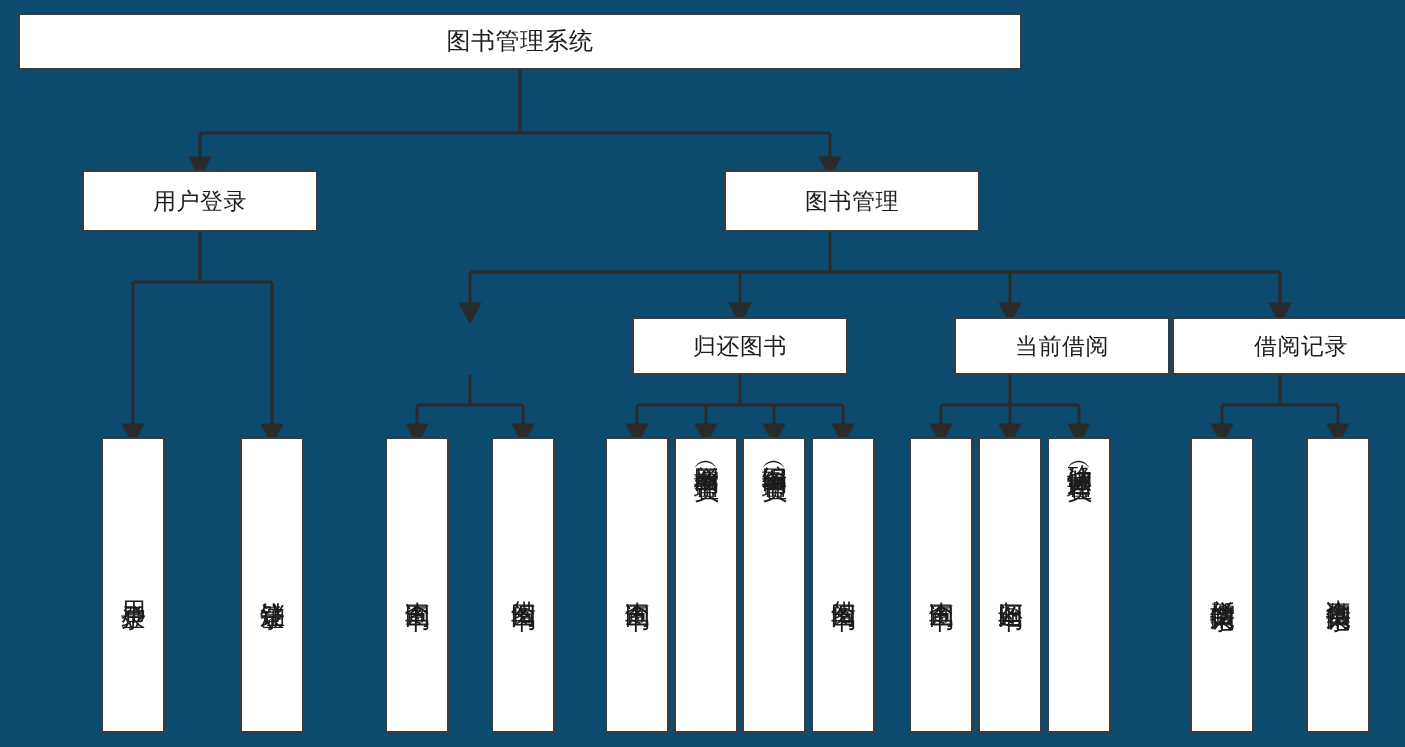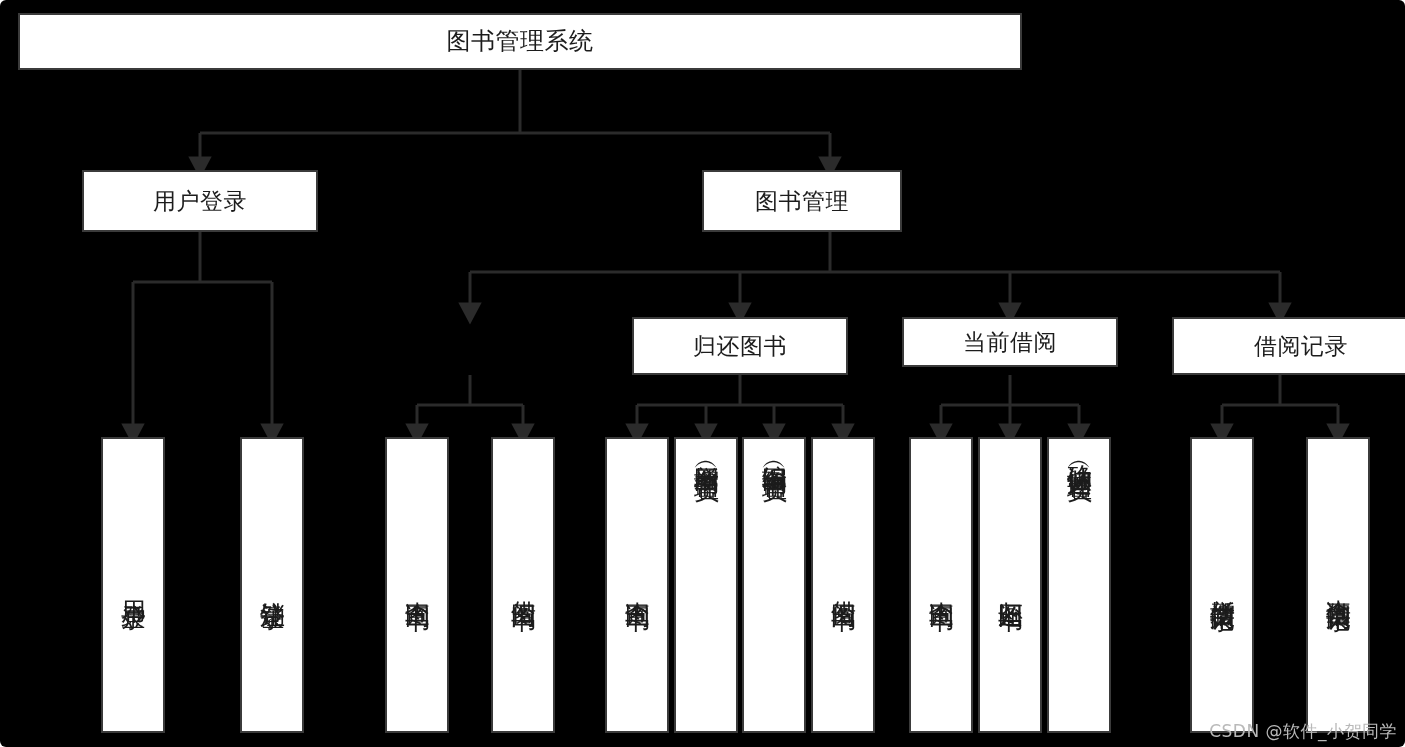--- a/index.html
+++ b/index.html
@@ -7,23 +7,22 @@
     padding: 0;
     background: #ffffff;
   }
   body {
     font-family: "DejaVu Sans", "Liberation Sans", sans-serif;
   }
   #canvas {
     position: relative;
     width: 1405px;
     height: 747px;
-    background: #000000;
+    background: #0c4a6e;
     overflow: hidden;
-    border-radius: 6px;
   }
   #edges {
     position: absolute;
     left: 0;
     top: 0;
     width: 1405px;
     height: 747px;
     pointer-events: none;
   }
   .node {
@@ -135,28 +134,28 @@
     </g>
   </svg>
 
   <div class="node h root" style="left:18px; top:13px; width:1004px; height:57px;">
     <span class="node-label">图书管理系统</span>
   </div>
 
   <div class="node h" style="left:82px; top:170px; width:236px; height:62px;">
     <span class="node-label">用户登录</span>
   </div>
-  <div class="node h" style="left:702px; top:170px; width:200px; height:62px;">
+  <div class="node h" style="left:724px; top:170px; width:256px; height:62px;">
     <span class="node-label">图书管理</span>
   </div>
 
   <div class="node h" style="left:632px; top:317px; width:216px; height:58px;">
     <span class="node-label">归还图书</span>
   </div>
-  <div class="node h" style="left:902px; top:317px; width:216px; height:50px;">
+  <div class="node h" style="left:954px; top:317px; width:216px; height:58px;">
     <span class="node-label">当前借阅</span>
   </div>
   <div class="node h" style="left:1172px; top:317px; width:258px; height:58px;">
     <span class="node-label">借阅记录</span>
   </div>
 
   <div class="node v mid" style="left:101px; top:437px; width:64px; height:296px;">
     <span class="node-label">用户登录</span>
   </div>
   <div class="node v mid" style="left:240px; top:437px; width:64px; height:296px;">
@@ -193,15 +192,14 @@
     <span class="node-label">确认归还（管理员）</span>
   </div>
 
   <div class="node v mid" style="left:1190px; top:437px; width:64px; height:296px;">
     <span class="node-label">新增借阅记录</span>
   </div>
   <div class="node v mid" style="left:1306px; top:437px; width:64px; height:296px;">
     <span class="node-label">查询借阅记录</span>
   </div>
 
-  <div id="watermark">CSDN @软件_小贺同学</div>
 
 </div>
 
 </body></html>

